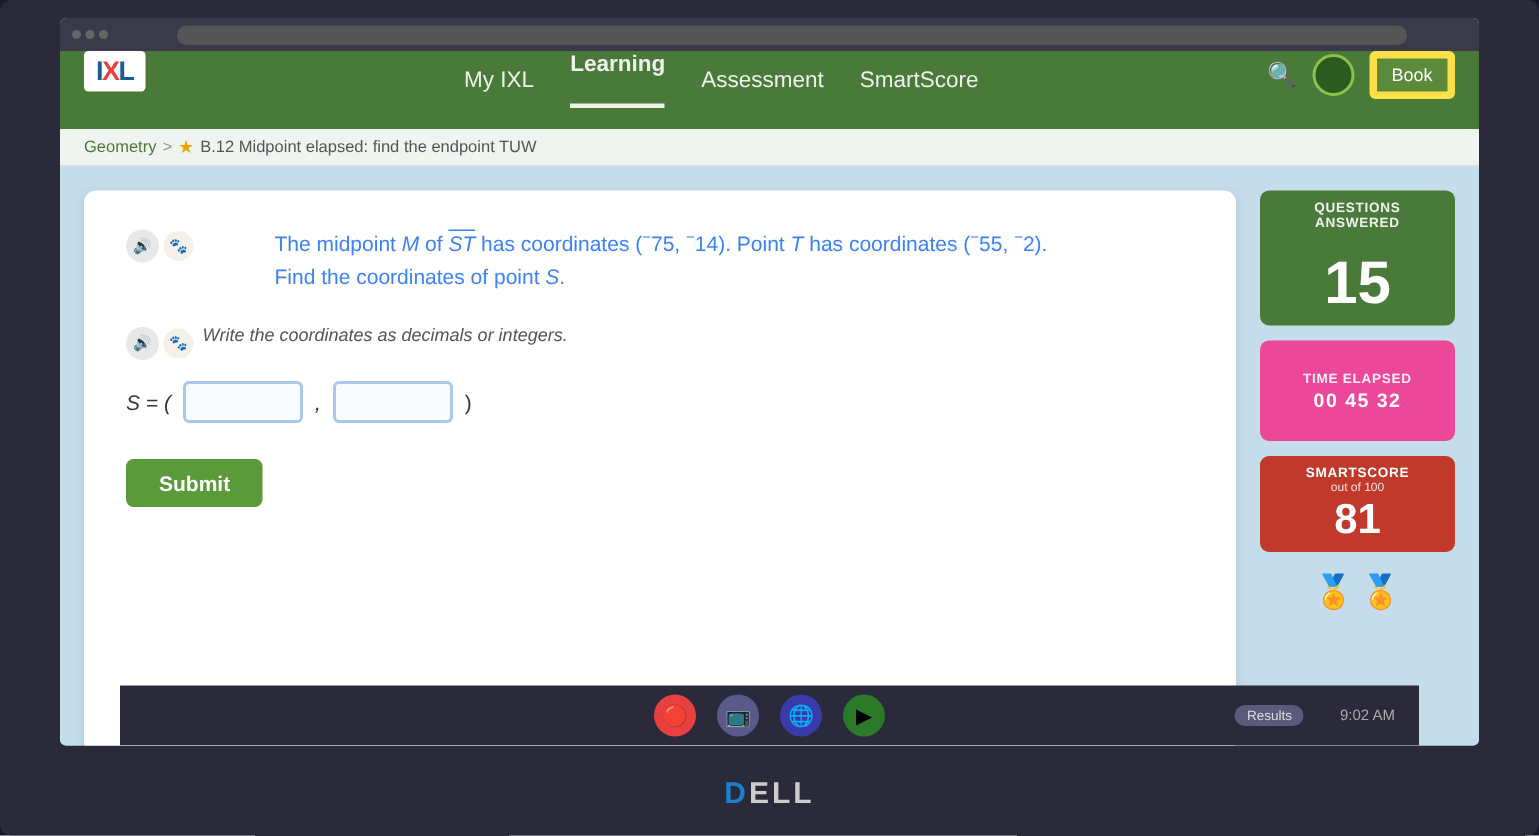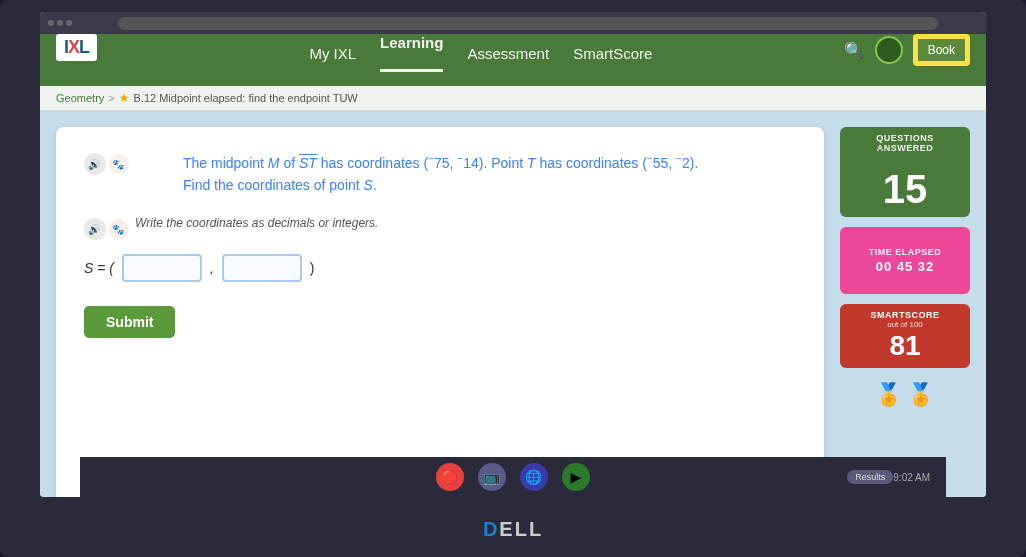--- a/index.html
+++ b/index.html
@@ -341,21 +341,21 @@
       justify-content: center;
       font-size: 14px;
       cursor: pointer;
     }
 
     .taskbar-right {
       position: absolute;
       right: 16px;
       display: flex;
       align-items: center;
-      gap: 0;
+      gap: 24px;
       font-size: 10px;
       color: #aaa;
     }
 
     .taskbar-btn {
       background: #5a5a7a;
       border-radius: 10px;
       padding: 2px 8px;
       font-size: 9px;
       color: #ddd;

